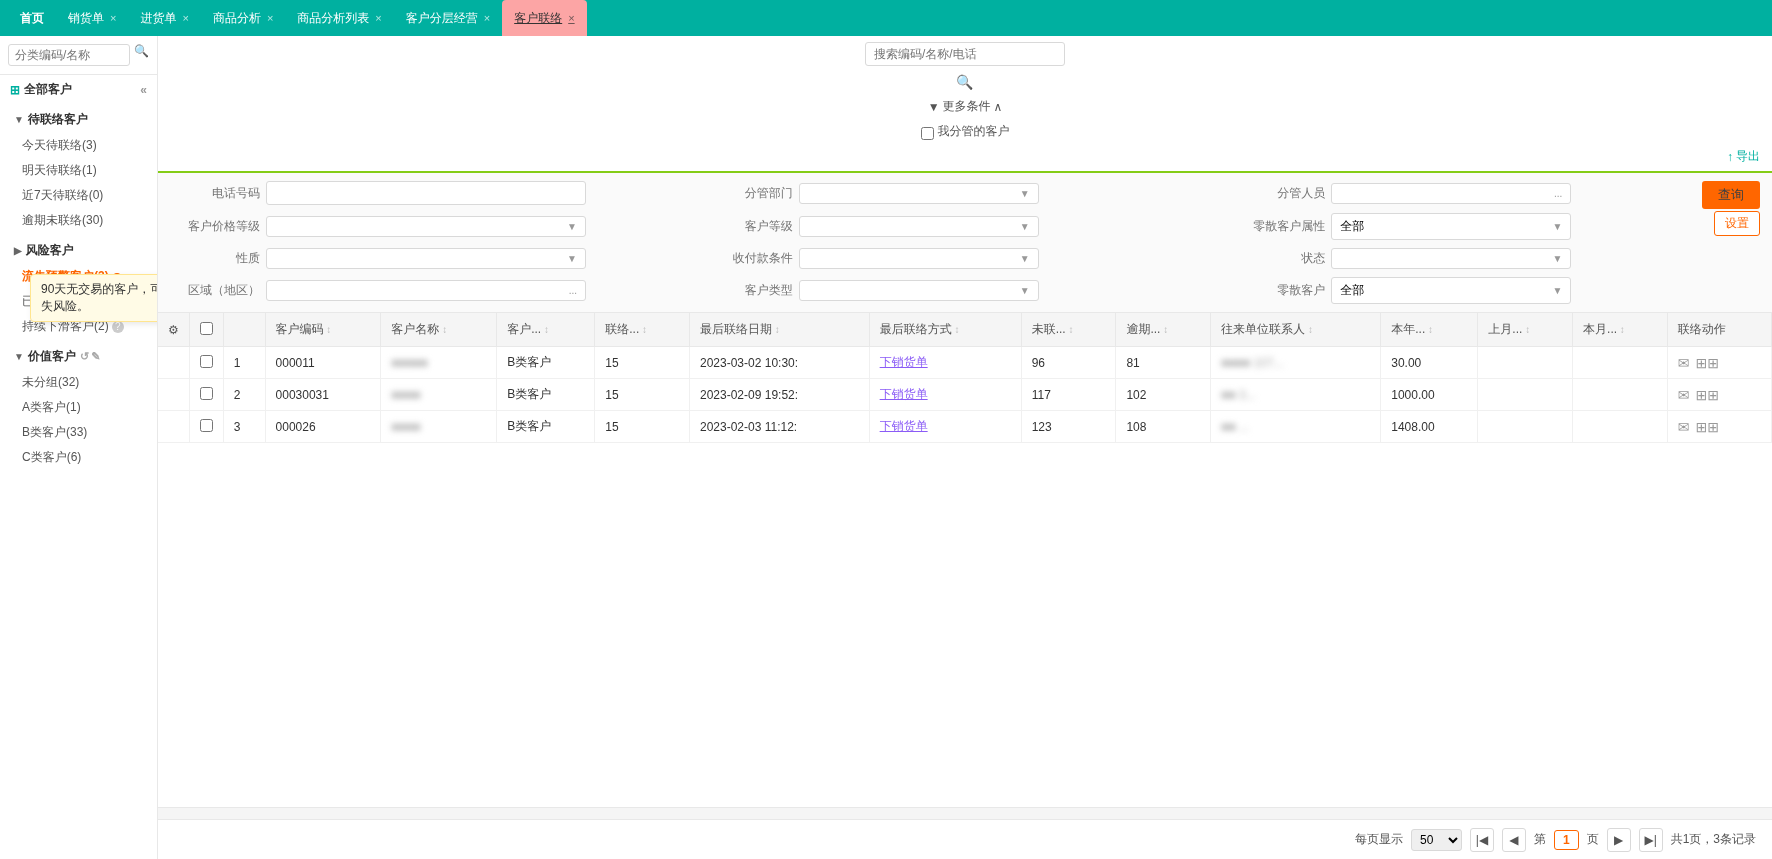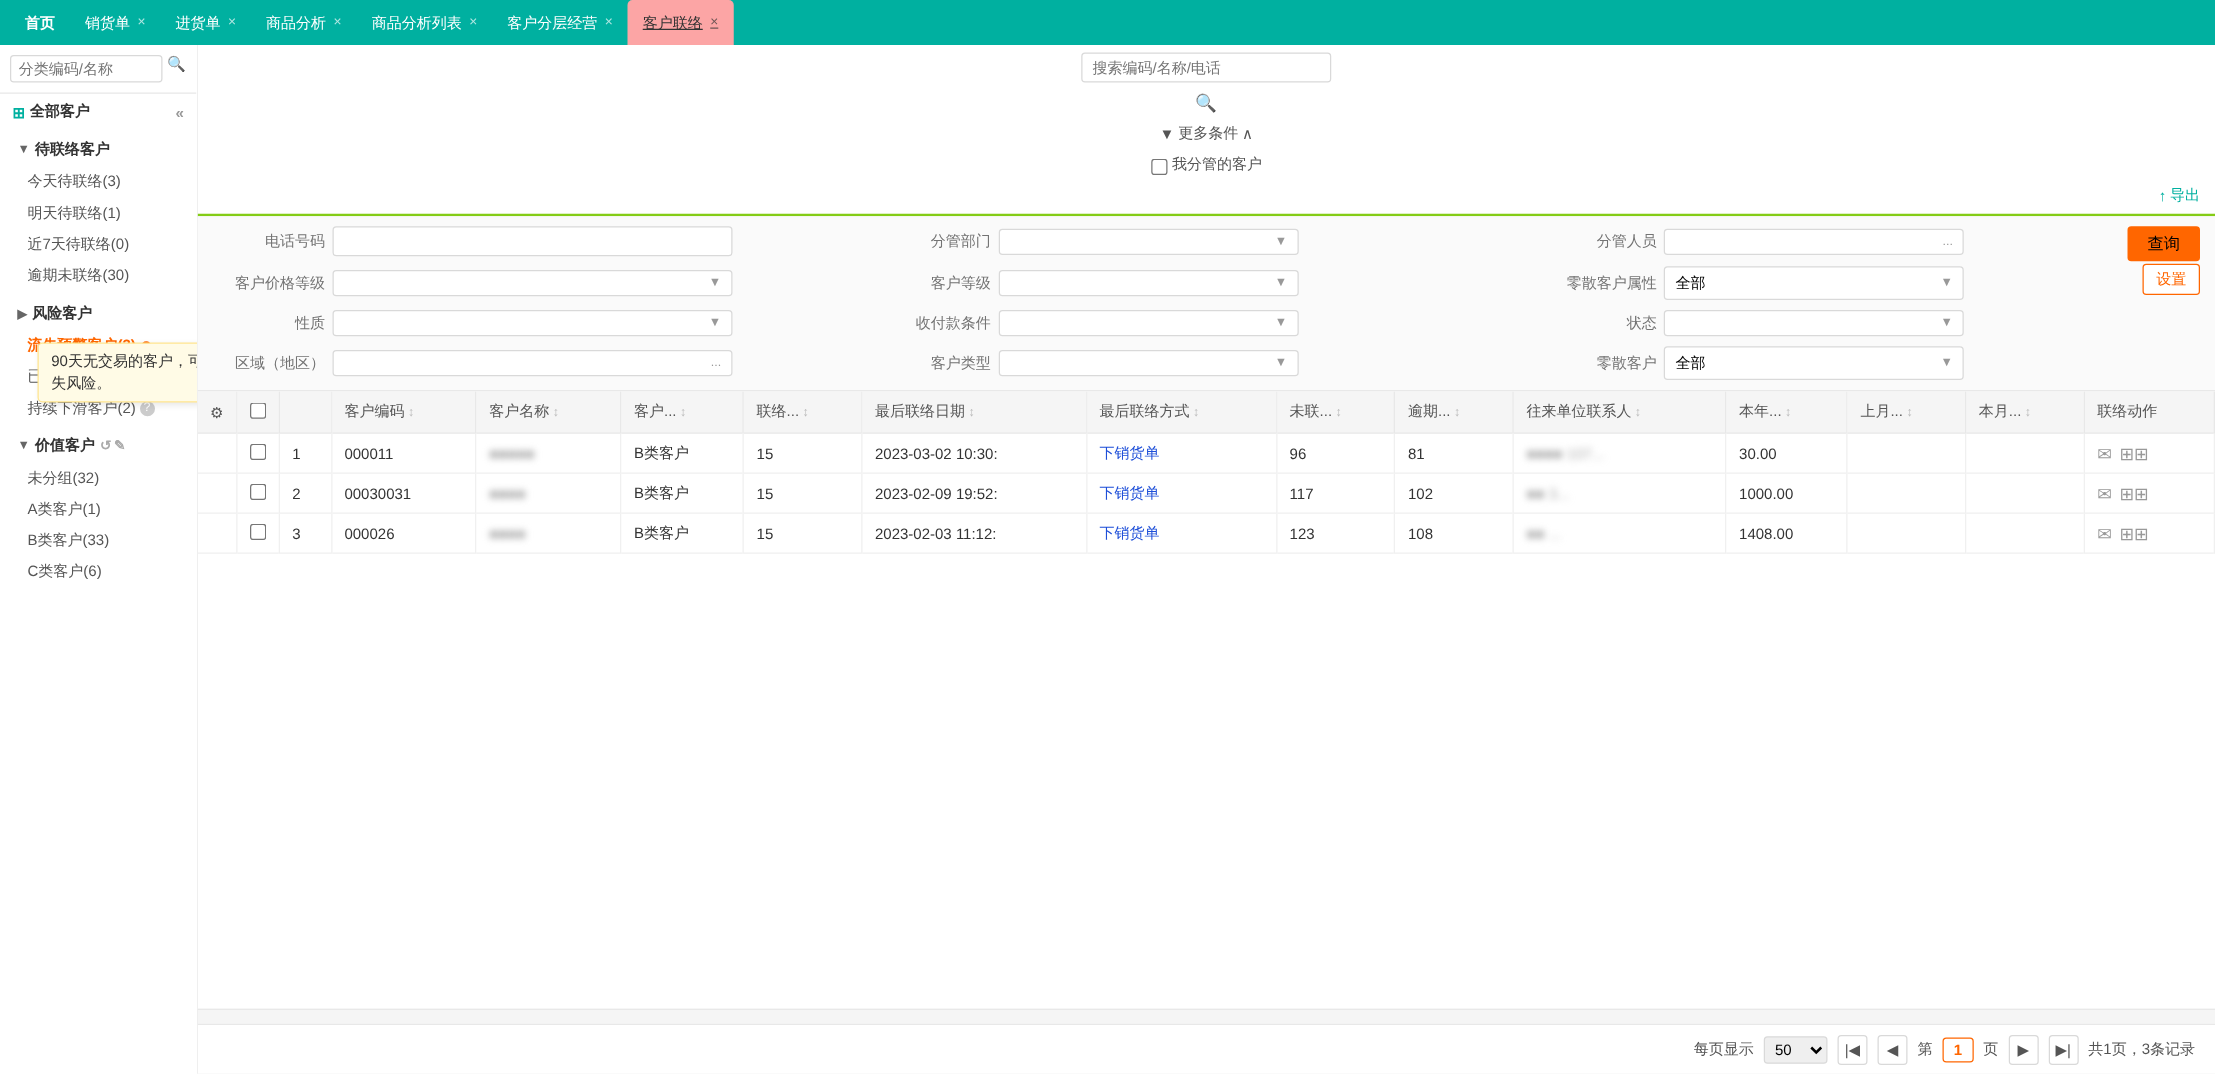--- a/index.html
+++ b/index.html
@@ -262,21 +262,21 @@
     .select-arrow { color: #999; font-size: 10px; }
     .filter-unit {
       display: flex;
       align-items: center;
       gap: 6px;
       flex: 1;
     }
 
     .query-btn {
       background: #ff6600;
-      color: #000000;
+      color: #404040;
       border: none;
       border-radius: 3px;
       padding: 5px 16px;
       cursor: pointer;
       font-size: 13px;
       position: absolute;
       right: 12px;
       top: 8px;
     }
     .settings-btn {
@@ -324,21 +324,22 @@
     tbody tr {
       border-bottom: 1px solid #f0f0f0;
     }
     tbody td {
       padding: 7px 10px;
       color: #333;
       border-right: 1px solid #f0f0f0;
       white-space: nowrap;
     }
     .link-text {
-      color: #1d4ed8;
+      color: #8b5cf6;
+      text-decoration: underline;
       cursor: pointer;
     }
     .blurred {
       filter: blur(3px);
       user-select: none;
       color: #aaa;
     }
     .action-icons {
       display: flex;
       align-items: center;

